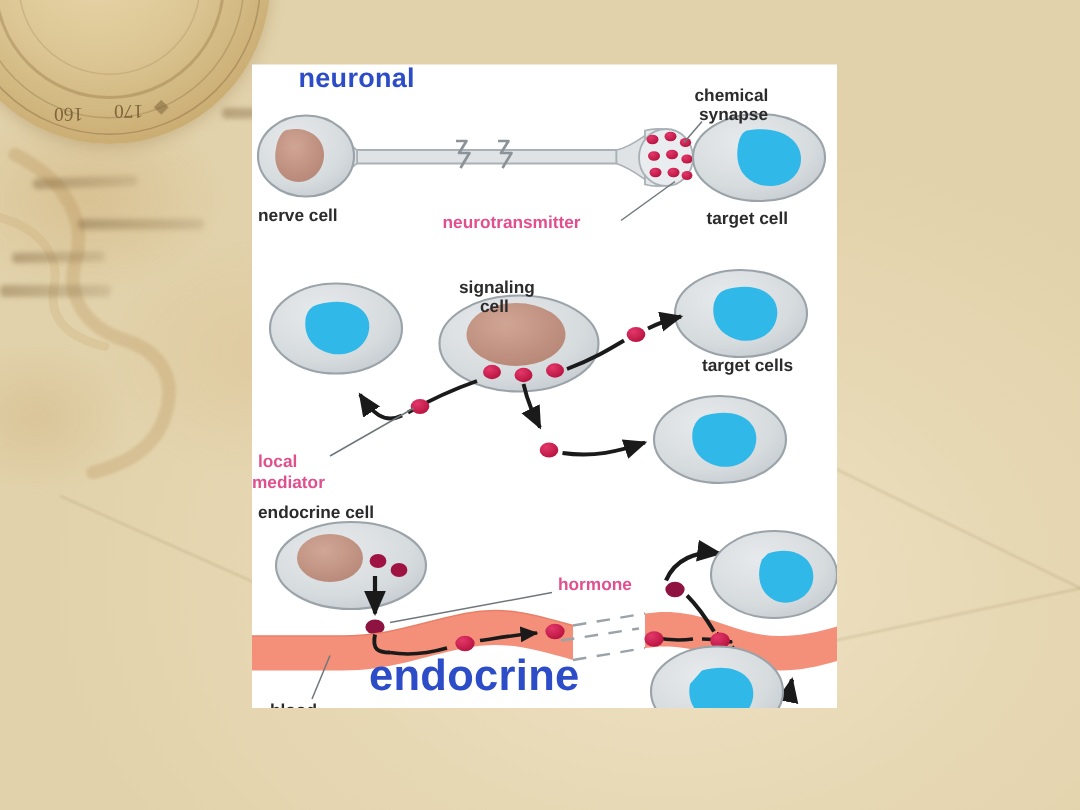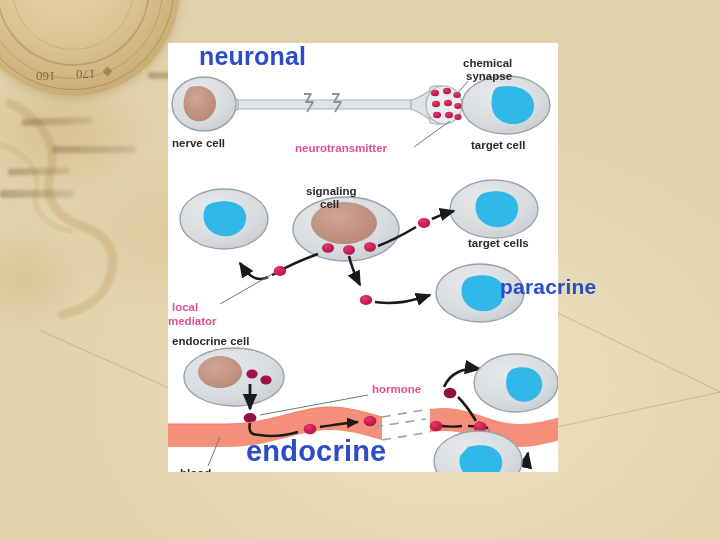--- a/index.html
+++ b/index.html
@@ -103,21 +103,21 @@
 
   
   .slide-caption {
     position: absolute;
     color: #2d4cc8;
     font-weight: bold;
     font-family: "Liberation Sans", sans-serif;
     white-space: nowrap;
     letter-spacing: 0.2px;
   }
-  #cap-neuronal  { left: 199px; top: 42px;  font-size: 25px; }
+  #cap-neuronal  { left: 199px; top: 42px;  font-size: 18px; }
   #cap-paracrine { left: 500px; top: 275px; font-size: 21px; }
   #cap-endocrine { left: 246px; top: 435px; font-size: 29px; }
 </style>
 </head>
 <body>
 
 <div id="slide">
 
   <div class="bg-paper"></div>
   <div class="bg-map-wash"></div>
@@ -309,16 +309,15 @@
         <path d="M40,423 L52,394" fill="none" stroke="#6f777c" stroke-width="1"></path>
 
         <text x="204" y="350" font-family="'Liberation Sans', sans-serif" font-size="11.5" font-weight="bold" fill="#e0508f">hormone</text>
         <text x="12" y="434" font-family="'Liberation Sans', sans-serif" font-size="11.5" font-weight="bold" fill="#2b2b2b">blood</text>
         <text x="272" y="464" font-family="'Liberation Sans', sans-serif" font-size="11.5" font-weight="bold" fill="#2b2b2b">target cell</text>
       </g>
     </svg>
   </div>
 
   <div id="cap-neuronal" class="slide-caption">neuronal</div>
-  <div id="cap-paracrine" class="slide-caption">paracrine</div>
   <div id="cap-endocrine" class="slide-caption">endocrine</div>
 
 </div>
 
 </body></html>

